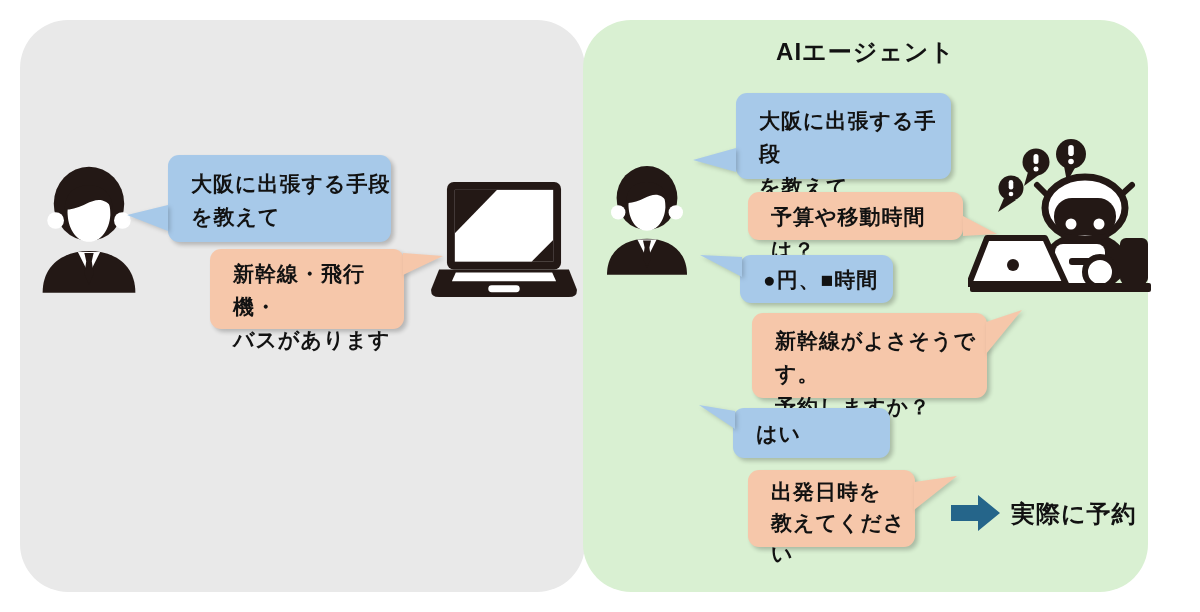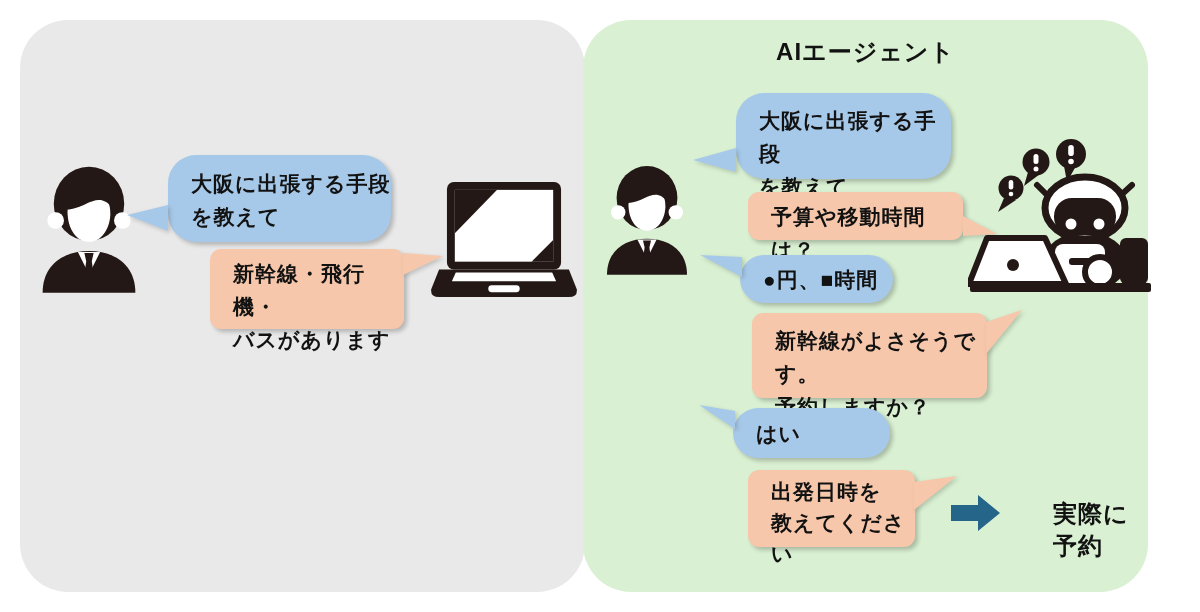--- a/index.html
+++ b/index.html
@@ -4,29 +4,29 @@
 <style>
   html,body{margin:0;padding:0;background:var(--canvas-bg,#ffffff);}
   .canvas{position:relative;width:1200px;height:612px;background:var(--canvas-bg,#ffffff);
           font-family:"Liberation Sans","DejaVu Sans",sans-serif;color:var(--text,#111);overflow:hidden;}
   .panel{position:absolute;top:20px;width:565px;height:572px;border-radius:48px;}
   .panel-left{left:20px;background:var(--panel-left-bg,#e9e9e9);}
   .panel-right{left:583px;background:var(--panel-right-bg,#d9f0d2);}
   .panel-title{position:absolute;top:16px;left:0;width:100%;text-align:center;
                font-size:24px;font-weight:700;letter-spacing:1px;}
   .bubble{position:absolute;border-radius:11px;box-shadow:3px 3px 4px rgba(0,0,0,0.22);}
-  .bubble.user{background:var(--user-bubble,#a7c9e9);border-radius:28px;}
+  .bubble.user{background:var(--user-bubble,#a7c9e9);}
   .bubble.agent{background:var(--agent-bubble,#f6c7aa);margin-left:12px;}
   .bubble-text{position:absolute;left:23px;top:0;white-space:pre-line;
                font-size:21px;font-weight:700;line-height:33px;letter-spacing:1px;}
   .tail{position:absolute;overflow:visible;filter:drop-shadow(2px 2px 2px rgba(0,0,0,0.18));}
   .tail polygon.user{fill:var(--user-bubble,#a7c9e9);}
   .tail polygon.agent{fill:var(--agent-bubble,#f6c7aa);}
   .icon{position:absolute;}
-  .result-label{position:absolute;font-size:24px;font-weight:700;letter-spacing:1px;margin-left:42px;}
+  .result-label{position:absolute;font-size:24px;font-weight:700;letter-spacing:1px;}
   svg{display:block;}
 </style>
 </head>
 <body>
 
 <div class="canvas">
 
   <div class="panel panel-left">
 
     <svg class="icon" style="left:18px;top:140px" width="102" height="134" viewBox="0 0 110 142">

